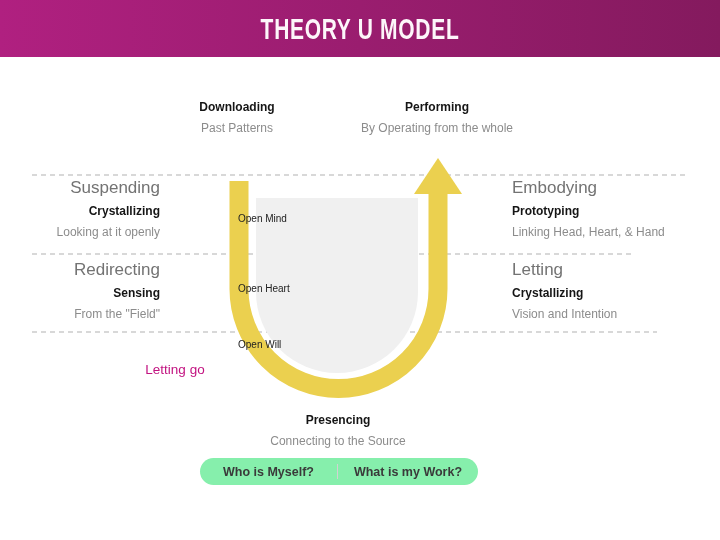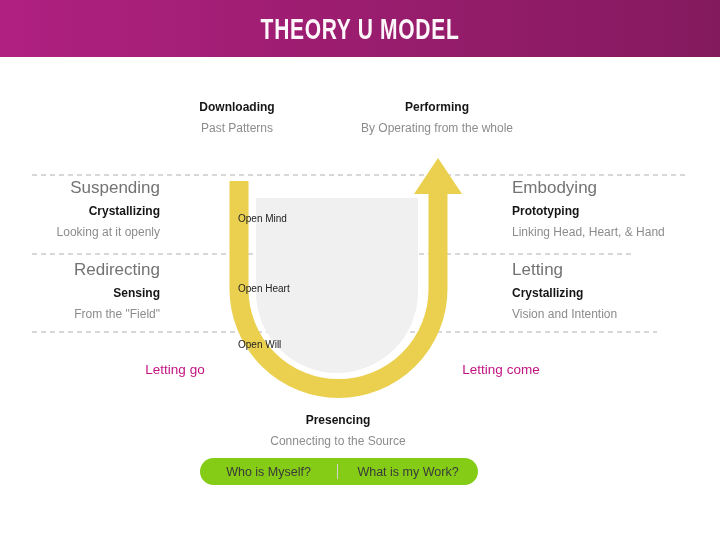--- a/index.html
+++ b/index.html
@@ -41,25 +41,26 @@
   .top-block   { text-align: center; }
   .left-block  { text-align: right; }
   .right-block { text-align: left; }
   .open-label  { font-size: 10px; color: #222222; text-align: left; width: 200px; }
   .letting     { font-size: 13.5px; color: #c21380; text-align: center; width: 140px; }
   .bottom-block { text-align: center; }
   .question-pill {
     position: absolute;
     left: 200px; top: 458px;
     width: 278px; height: 27px;
-    background: #84cc16;
+    background: #86efac;
     border-radius: 14px;
     display: flex;
     align-items: center;
     z-index: 2;
+    font-weight: bold;
   }
   .pill-cell {
     font-size: 12.5px;
     color: #3a3a3a;
     text-align: center;
   }
   .pill-cell.c1 { width: 137px; }
   .pill-cell.c2 { width: 140px; }
   .pill-divider { width: 1px; height: 15px; background: #d2d2d2; }
 </style>
@@ -110,21 +111,20 @@
     <div class="stage-tag">Letting</div>
     <div class="stage-title">Crystallizing</div>
     <div class="stage-sub">Vision and Intention</div>
   </div>
 
   <div class="txt open-label" style="left:238px; top:213px;">Open Mind</div>
   <div class="txt open-label" style="left:238px; top:283px;">Open Heart</div>
   <div class="txt open-label" style="left:238px; top:339px;">Open Will</div>
 
   <div class="txt letting" style="left:105px; top:362px;">Letting go</div>
-  <div class="txt letting" style="left:431px; top:362px;">Letting come</div>
 
   <div class="txt bottom-block" style="left:238px; top:411px; width:200px;">
     <div class="stage-title">Presencing</div>
     <div class="stage-sub">Connecting to the Source</div>
   </div>
 
   <div class="question-pill">
     <div class="pill-cell c1">Who is Myself?</div>
     <div class="pill-divider"></div>
     <div class="pill-cell c2">What is my Work?</div>

